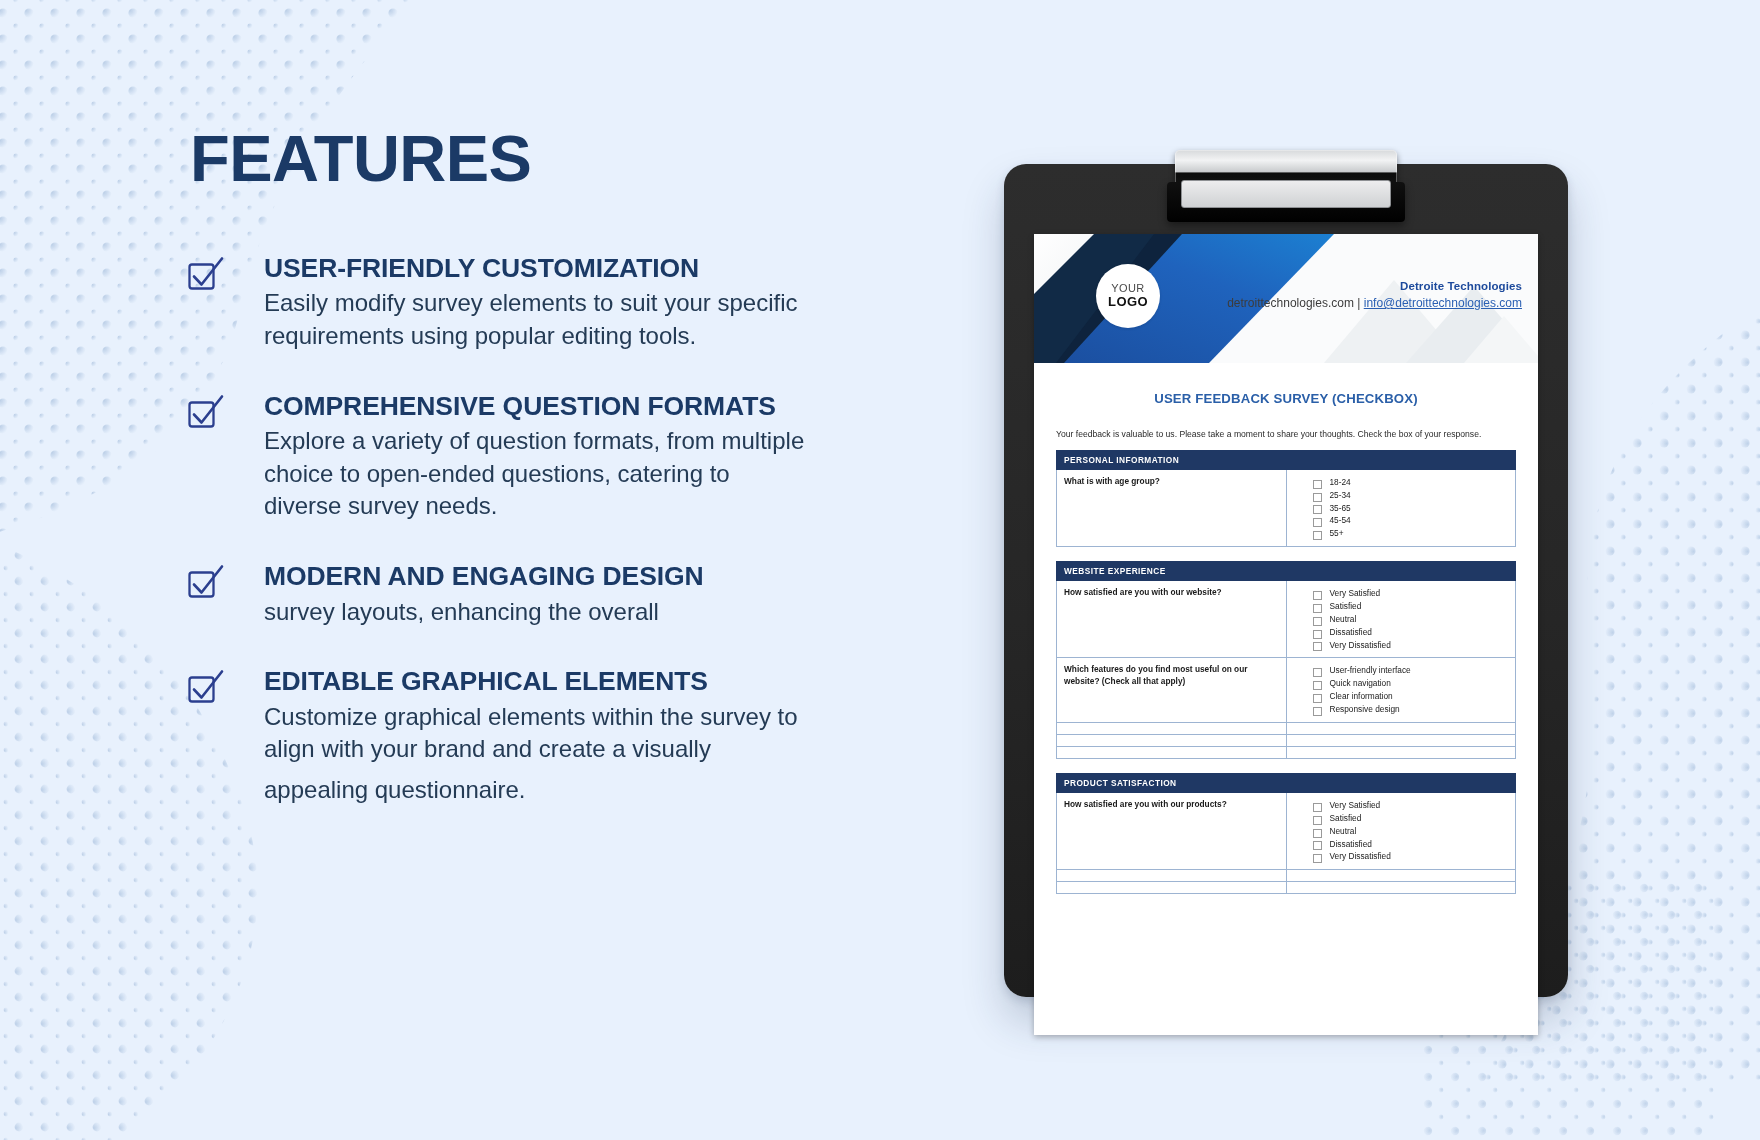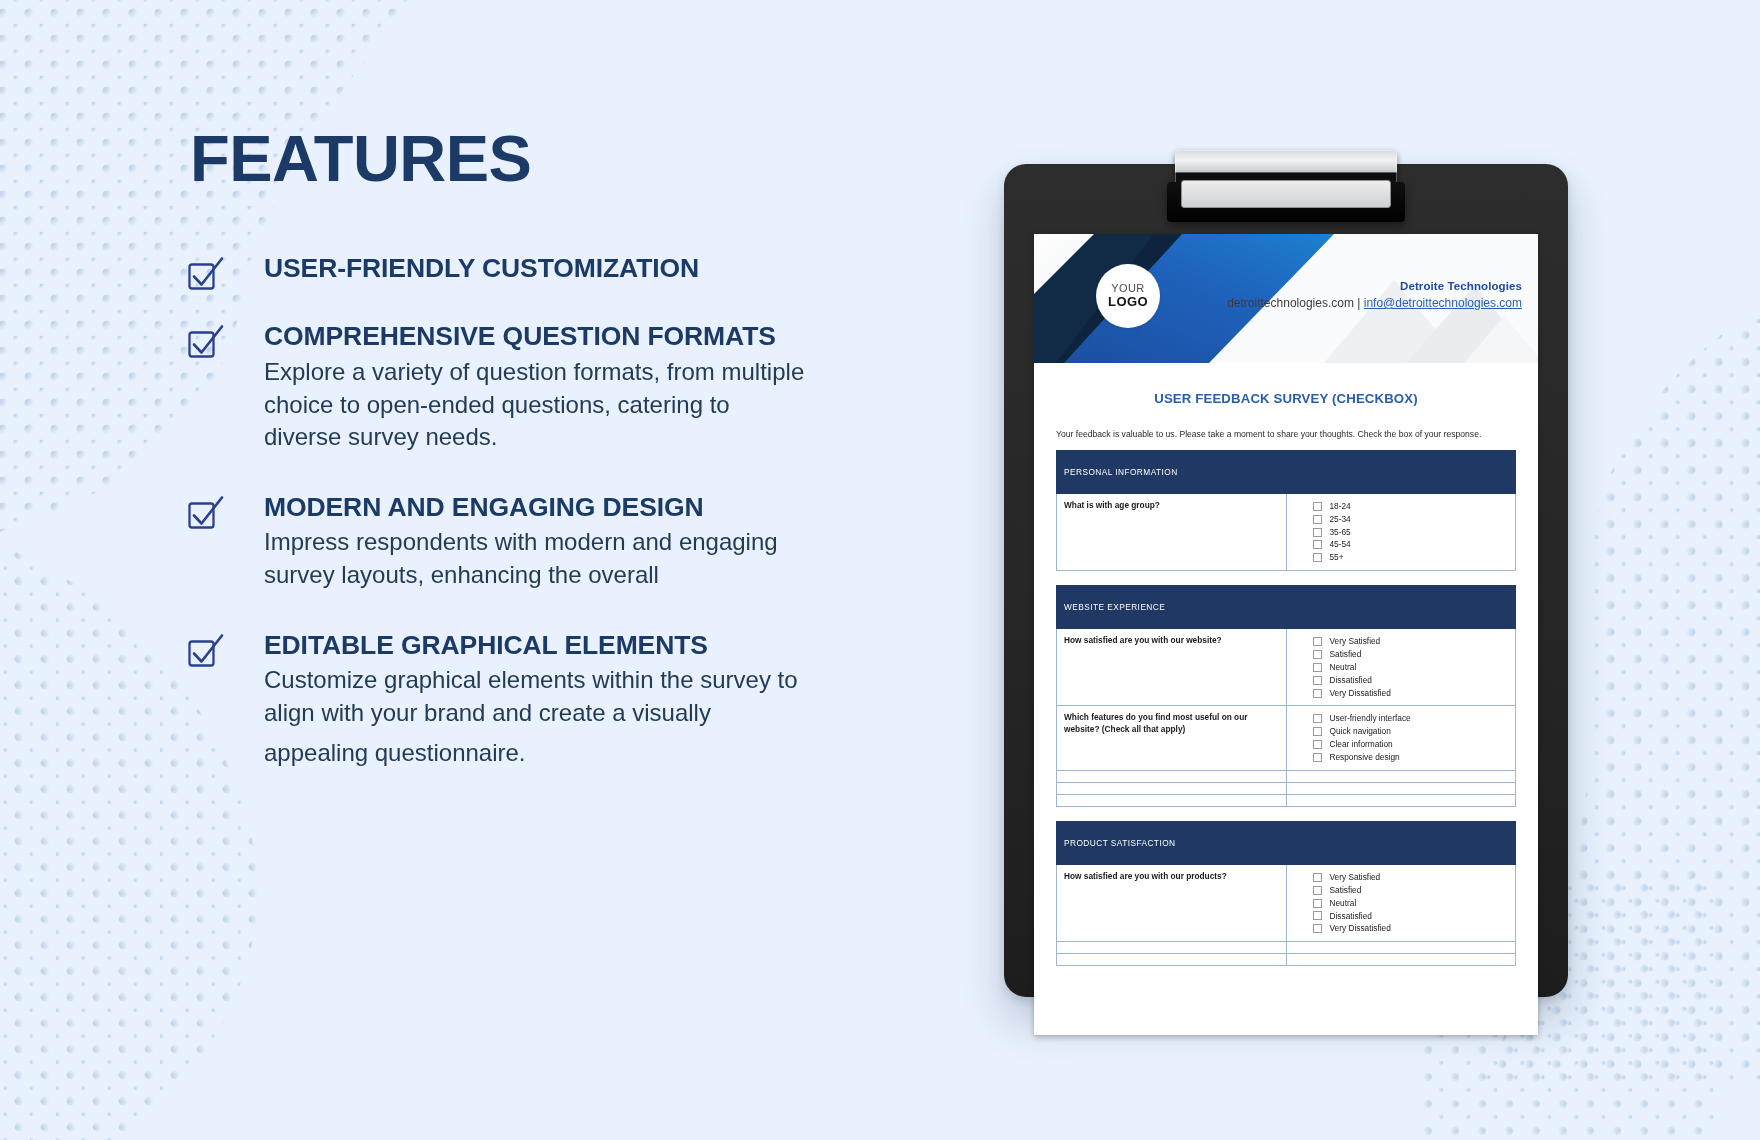--- a/index.html
+++ b/index.html
@@ -97,31 +97,31 @@
   .survey-title{
     text-align:center;font-size:13.2px;font-weight:800;color:#2a5fa8;
     letter-spacing:.15px;margin:6px 0 22px;
   }
   .survey-intro{
     font-size:8.6px;color:#2a2a2a;line-height:1.5;margin:0 0 9px;
   }
 
   table.sec{width:100%;border-collapse:collapse;table-layout:fixed;margin-bottom:14px;}
   table.sec .sec-head td{
-    background:#1f3864;color:#fff;font-size:8.3px;font-weight:400;
-    letter-spacing:.45px;padding:16px 7px;border:1px solid #1f3864;
+    background:#1f3864;color:#fff;font-size:8.3px;font-weight:700;
+    letter-spacing:.45px;padding:4px 7px;border:1px solid #1f3864;
   }
   table.sec td{
     border:1px solid #9db4d2;vertical-align:top;padding:6px 7px;
     font-size:8.3px;color:#1a1a1a;
   }
   table.sec td.q{width:49%;font-weight:800;line-height:1.4;}
   table.sec td.a{width:51%;padding-left:26px;}
   table.sec td.blank{height:11px;padding:0;}
-  .opt{display:flex;align-items:center;gap:8px;line-height:1.55;font-weight:400;}
+  .opt{display:flex;align-items:flex-end;gap:8px;line-height:1.55;font-weight:400;}
   .opt .box{
     width:7px;height:7px;border:1px solid #9a9a9a;background:#fff;flex:none;
     display:inline-block;
   }
 </style>
 </head>
 <body>
 
 <div id="stage">
 
@@ -194,20 +194,24 @@
     <h1 class="features-title">FEATURES</h1>
 
     <div class="feature" id="feat-0">
       <span class="check">
         <svg width="40" height="40" viewBox="0 0 40 40">
           <rect x="3.5" y="9.5" width="24" height="24" rx="2.5" fill="none" stroke="#2b3f8f" stroke-width="2.3"></rect>
           <path d="M8 21.5 L15.5 29.5 L36 3.5" fill="none" stroke="#2b3f8f" stroke-width="2.6" stroke-linecap="round" stroke-linejoin="round"></path>
         </svg>
       </span>
       <h3>USER-FRIENDLY CUSTOMIZATION</h3>
+      <p>
+        <span class="ln">Easily modify survey elements to suit your specific</span>
+        <span class="ln">requirements using popular editing tools.</span>
+      </p>
     </div>
 
     <div class="feature" id="feat-1">
       <span class="check">
         <svg width="40" height="40" viewBox="0 0 40 40">
           <rect x="3.5" y="9.5" width="24" height="24" rx="2.5" fill="none" stroke="#2b3f8f" stroke-width="2.3"></rect>
           <path d="M8 21.5 L15.5 29.5 L36 3.5" fill="none" stroke="#2b3f8f" stroke-width="2.6" stroke-linecap="round" stroke-linejoin="round"></path>
         </svg>
       </span>
       <h3>COMPREHENSIVE QUESTION FORMATS</h3>
@@ -220,21 +224,20 @@
 
     <div class="feature" id="feat-2">
       <span class="check">
         <svg width="40" height="40" viewBox="0 0 40 40">
           <rect x="3.5" y="9.5" width="24" height="24" rx="2.5" fill="none" stroke="#2b3f8f" stroke-width="2.3"></rect>
           <path d="M8 21.5 L15.5 29.5 L36 3.5" fill="none" stroke="#2b3f8f" stroke-width="2.6" stroke-linecap="round" stroke-linejoin="round"></path>
         </svg>
       </span>
       <h3>MODERN AND ENGAGING DESIGN</h3>
       <p>
-        <span class="ln">Impress respondents with modern and engaging</span>
         <span class="ln">survey layouts, enhancing the overall</span>
       </p>
     </div>
 
     <div class="feature" id="feat-3">
       <span class="check">
         <svg width="40" height="40" viewBox="0 0 40 40">
           <rect x="3.5" y="9.5" width="24" height="24" rx="2.5" fill="none" stroke="#2b3f8f" stroke-width="2.3"></rect>
           <path d="M8 21.5 L15.5 29.5 L36 3.5" fill="none" stroke="#2b3f8f" stroke-width="2.6" stroke-linecap="round" stroke-linejoin="round"></path>
         </svg>

